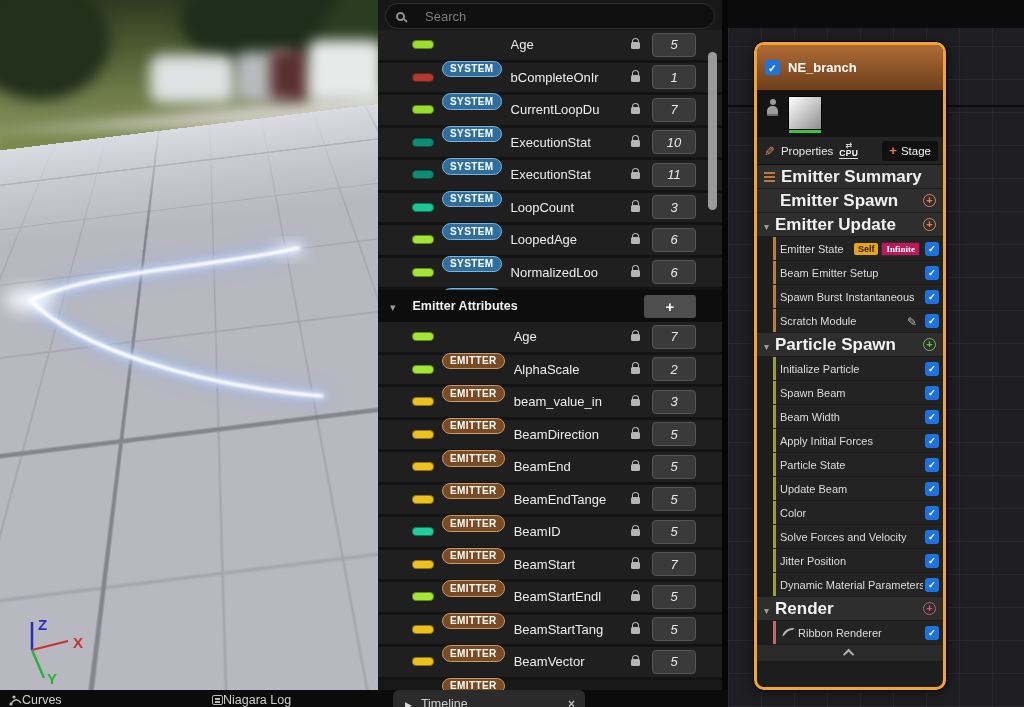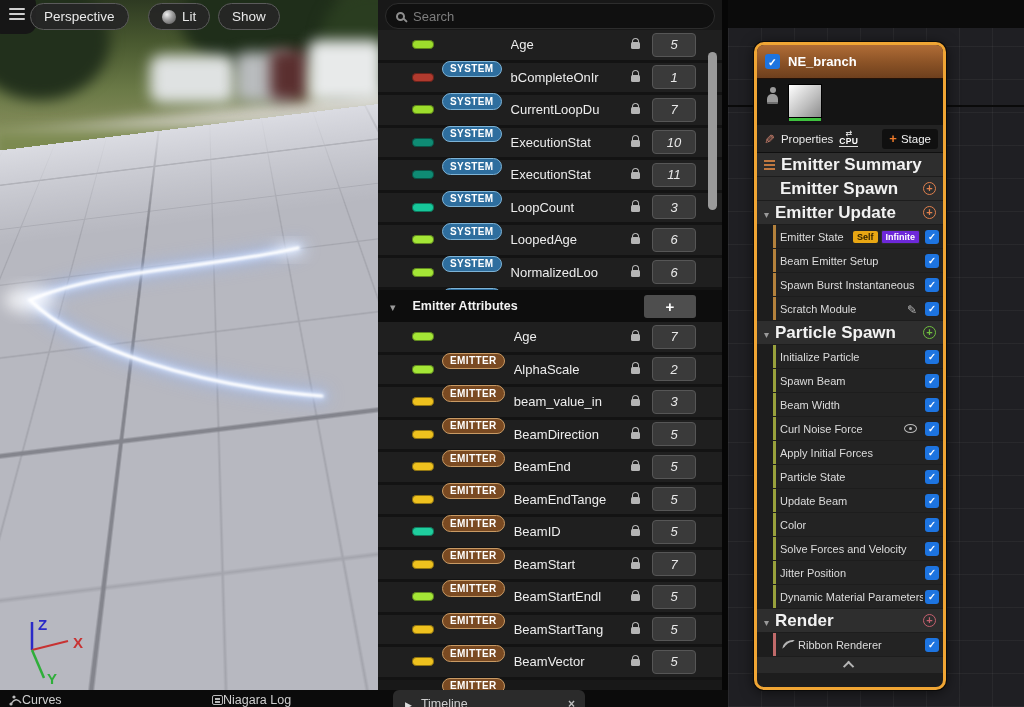--- a/index.html
+++ b/index.html
@@ -41,21 +41,21 @@
     border:1px solid #5b5b5b; color:#e9e9e9; font-size:13.5px; display:flex; align-items:center; gap:6px; padding:0 13px; }
   .sphere { width:14px; height:14px; border-radius:50%;
     background:radial-gradient(circle at 35% 32%, #f0f0f0 0%, #9a9a9a 45%, #4f4f4f 100%); }
 
   .gizmo { position:absolute; left:10px; top:608px; }
 
   
   #attr-panel { position:absolute; left:378px; top:0; width:344px; height:690px; background:#181818; }
   .gap-strip { position:absolute; left:722px; top:0; width:6px; height:707px; background:#060606; }
   .searchbar { position:absolute; left:7px; top:3px; width:330px; height:26px; background:#101010;
-    border:1px solid #2d2d2d; border-radius:13px; display:flex; align-items:center; padding:0 10px; gap:8px; }
+    border:1px solid #2d2d2d; border-radius:13px; display:flex; align-items:center; padding:0 10px; gap:20px; }
   .mag { width:9px; height:9px; border:2px solid #8e8e8e; border-radius:50%; position:relative; flex:none; }
   .mag::after { content:""; position:absolute; width:6px; height:2px; background:#8e8e8e;
     transform:rotate(45deg); right:-5px; bottom:-2px; border-radius:1px; }
   .searchbar input { background:transparent; border:none; outline:none; color:#d5d5d5; font-size:13px; width:100%;
     font-family:"Liberation Sans", sans-serif; }
   .searchbar input::placeholder { color:#7d7d7d; }
 
   .attr-list { position:absolute; left:0; top:30px; width:344px; }
   .arow { height:32.5px; display:flex; align-items:center; padding:0 26px 0 34px;
     background:#1f1f1f; border-bottom:3px solid #131313; }
@@ -84,21 +84,21 @@
   #graph { position:absolute; left:728px; top:0; width:296px; height:707px; background-color:#1f1f23;
     background-image:
       repeating-linear-gradient(0deg,rgba(255,255,255,.045) 0 1px,transparent 1px 33px),
       repeating-linear-gradient(90deg,rgba(255,255,255,.045) 0 1px,transparent 1px 33px); }
   .graph-topstrip { position:absolute; left:0; top:0; width:296px; height:28px; background:#0b0b0b; }
   .graph-hline { position:absolute; left:0; top:105px; width:296px; height:2px; background:#0a0a0a; }
 
   #node-card { position:absolute; left:26px; top:42px; width:192px; height:648px;
     border:3px solid #f0a534; border-radius:10px; background:#1d1d1d; overflow:hidden;
     box-shadow:0 0 0 1px #0a0a0a, 0 2px 14px rgba(0,0,0,.6); }
-  .node-header { height:34px; background:linear-gradient(180deg,#b06c36 0%,#8a5226 55%,#6e3f1d 100%);
+  .node-header { height:46px; background:linear-gradient(180deg,#b06c36 0%,#8a5226 55%,#6e3f1d 100%);
     display:flex; align-items:center; gap:8px; padding:0 8px; border-bottom:1px solid #221108; }
   .checkbox { width:15px; height:15px; background:#1d74e0; border-radius:3px; flex:none;
     display:flex; align-items:center; justify-content:center; }
   .checkbox::before { content:"✓"; color:#fff; font-size:10.5px; font-weight:bold; }
   .node-title { color:#fff; font-weight:bold; font-size:13px; }
   .node-media { height:46px; background:#141414; display:flex; align-items:flex-start; gap:9px; padding:5px 0 0 9px; }
   .person { width:13px; height:20px; position:relative; margin-top:3px; }
   .person::before { content:""; position:absolute; left:3.5px; top:0; width:6px; height:6px; border-radius:50%; background:#9c9c9c; }
   .person::after { content:""; position:absolute; left:1px; top:7px; width:11px; height:8px; border-radius:5px 5px 1px 1px; background:#9c9c9c; border-bottom:2px solid #6f6f6f; }
   .thumb { width:34px; height:34px; background:linear-gradient(135deg,#ffffff 0%,#bdbdbd 60%,#8c8c8c 100%);
@@ -140,21 +140,21 @@
   .lead-icon { flex:none; margin-right:6px; }
   .icon-summary { width:11px; height:2px; background:#c07840; box-shadow:0 4px 0 #c07840, 0 8px 0 #c07840; margin-top:-8px; }
   .icon-ribbon { width:11px; height:11px; border:2px solid transparent; border-top-color:#b5b5b5; border-left-color:#b5b5b5;
     border-radius:100% 0 0 0; transform:rotate(12deg); margin:0 4px 0 3px; }
   .trail-icon { flex:none; margin-right:6px; }
   .icon-eye { width:13px; height:9px; border:1.5px solid #b9b9b9; border-radius:50%; position:relative; }
   .icon-eye::after { content:""; position:absolute; left:3.5px; top:2px; width:3px; height:3px; border-radius:50%; background:#b9b9b9; }
   .icon-scratch::before { content:"✎"; color:#b9b9b9; font-size:12px; }
   .mini-badge { flex:none; font-size:9px; font-weight:bold; padding:1px 4px; border-radius:2px; margin-right:3px; }
   .badge-self { background:#e8a613; color:#332300; }
-  .badge-infinite { background:#6d28d9; color:#fff; border:1px solid #2e2e2e; }
+  .badge-infinite { background:#be185d; color:#fff; border:1px solid #2e2e2e;font-family:Liberation Serif, serif; }
   .srow .checkbox { width:14px; height:14px; margin-left:2px; }
   .srow .checkbox::before { font-size:9.5px; }
   .node-footer { height:16px; background:#2a2a2a; display:flex; align-items:center; justify-content:center; }
   .chev-up { width:8px; height:8px; border-left:2px solid #b5b5b5; border-top:2px solid #b5b5b5;
     transform:rotate(45deg) translateY(2px); }
 
   
   #bottom-bar { position:absolute; left:0; top:690px; width:728px; height:17px; background:#0b0b0b; overflow:hidden; }
   .btab { position:absolute; top:3px; display:flex; align-items:center; gap:0; color:#cfcfcf; font-size:12.5px; }
   .tab-timeline { left:393px; top:0; width:192px; height:24px; background:#2b2b2b; border-radius:6px 6px 0 0;
@@ -199,37 +199,20 @@
           <feGaussianBlur stdDeviation="1"></feGaussianBlur>
         </filter>
     </defs>
     <path d="M298,248 C210,268 100,270 30,300 C80,350 200,386 322,396" fill="none" stroke="#9db8f2" stroke-width="15" stroke-linecap="round" opacity="0.55" filter="url(#b8)"></path>
     <path d="M298,248 C210,268 100,270 30,300 C80,350 200,386 322,396" fill="none" stroke="#cfe0ff" stroke-width="7" stroke-linecap="round" opacity="0.9" filter="url(#b3)"></path>
     <path d="M298,248 C210,268 100,270 30,300 C80,350 200,386 322,396" fill="none" stroke="#ffffff" stroke-width="3.2" stroke-linecap="round" filter="url(#b1)"></path>
     <ellipse cx="30" cy="300" rx="26" ry="12" fill="#ffffff" opacity="0.85" filter="url(#b8)"></ellipse>
     <ellipse cx="290" cy="250" rx="16" ry="7" fill="#ffffff" opacity="0.6" filter="url(#b8)"></ellipse>
   </svg>
 
-  <div class="vp-toolbar">
-    <div class="burger">
-        <i></i>
-        <i></i>
-        <i></i>
-      </div>
-    <div class="vp-pill" style="left:30px;">
-      <span>Perspective</span>
-    </div>
-    <div class="vp-pill" style="left:148px;">
-      <span class="sphere"></span>
-      <span>Lit</span>
-    </div>
-    <div class="vp-pill" style="left:218px;">
-      <span>Show</span>
-    </div>
-  </div>
 
   <svg class="gizmo" width="90" height="80">
     <line x1="22" y1="42" x2="22" y2="14" stroke="#2a2ac8" stroke-width="2.5"></line>
     <line x1="22" y1="42" x2="58" y2="33" stroke="#c83232" stroke-width="2"></line>
     <line x1="22" y1="42" x2="34" y2="70" stroke="#2fae3a" stroke-width="2.5"></line>
     <text x="28" y="22" fill="#2a2ac8" font-size="15" font-weight="bold">Z</text>
     <text x="63" y="40" fill="#c83232" font-size="15" font-weight="bold">X</text>
     <text x="37" y="76" fill="#2fae3a" font-size="15" font-weight="bold">Y</text>
   </svg>
 </div>
@@ -515,28 +498,20 @@
           <span class="checkbox"></span>
         </div>
 
         <div class="srow row-module g-particle">
 
           <span class="slabel">Beam Width</span>
 
           <span class="checkbox"></span>
         </div>
 
-        <div class="srow row-module g-particle">
-
-          <span class="slabel">Curl Noise Force</span>
-
-          <span class="trail-icon icon-eye"></span>
-
-          <span class="checkbox"></span>
-        </div>
 
         <div class="srow row-module g-particle">
 
           <span class="slabel">Apply Initial Forces</span>
 
           <span class="checkbox"></span>
         </div>
 
 
         <div class="srow row-module g-particle">

